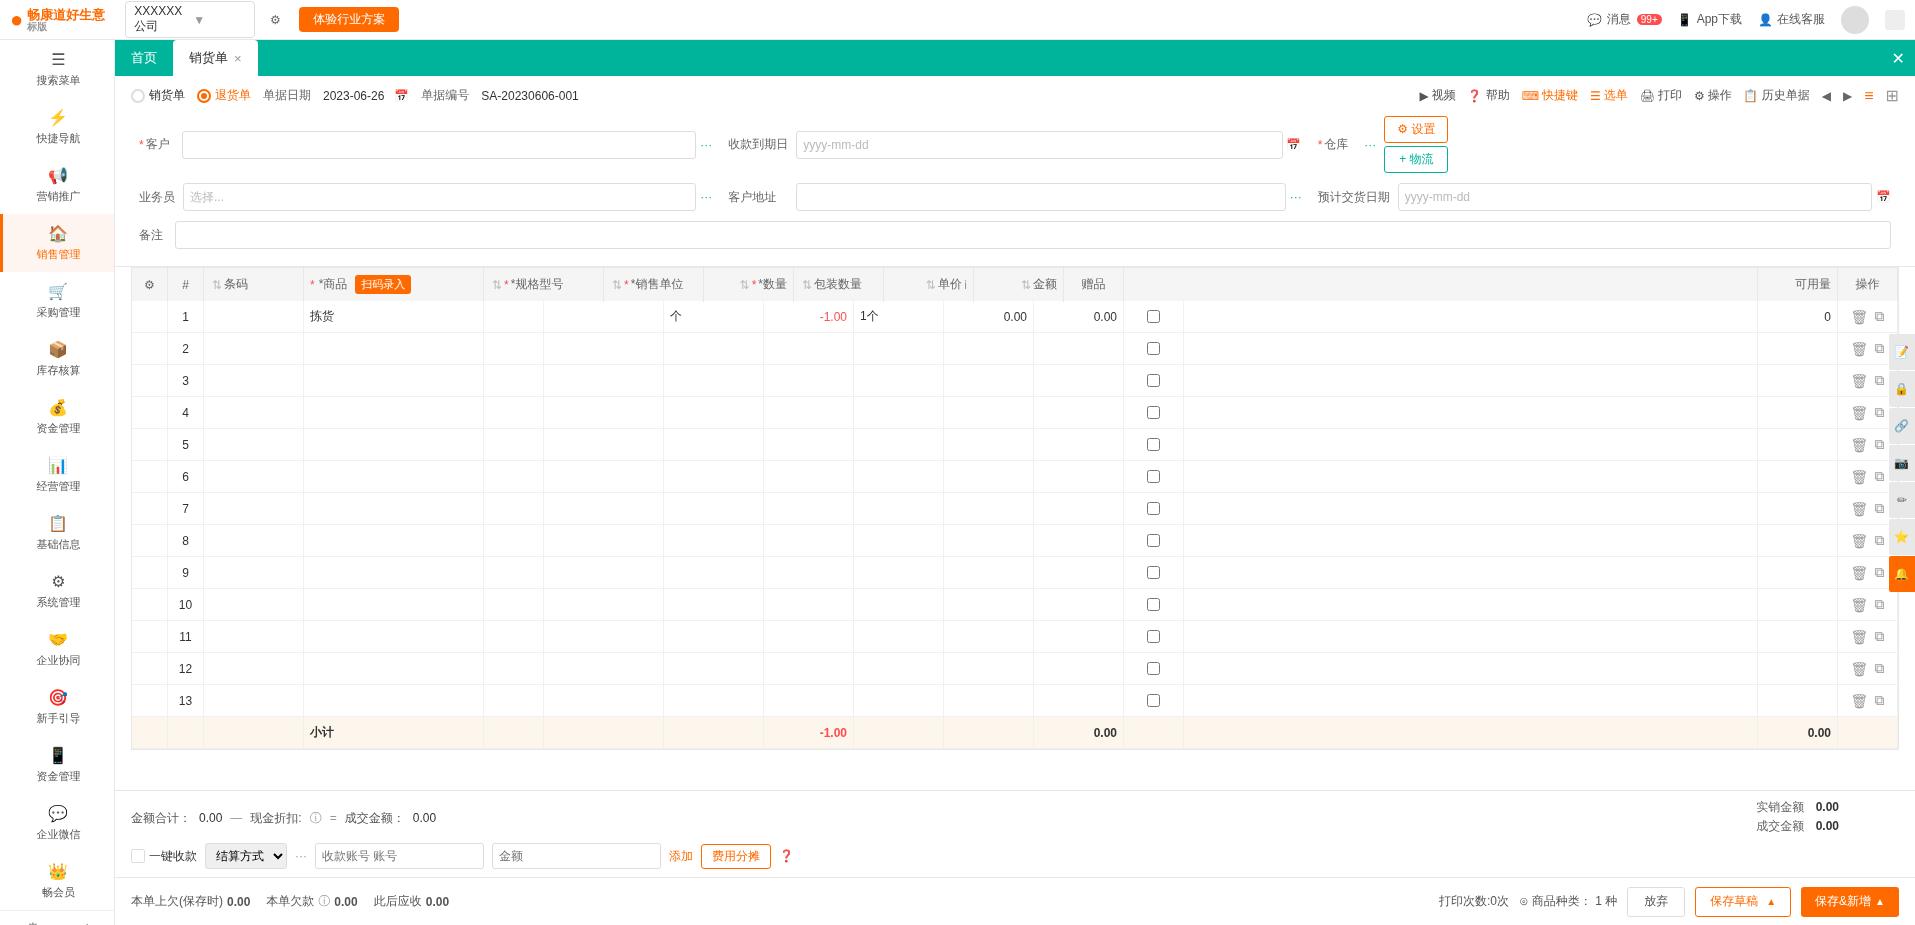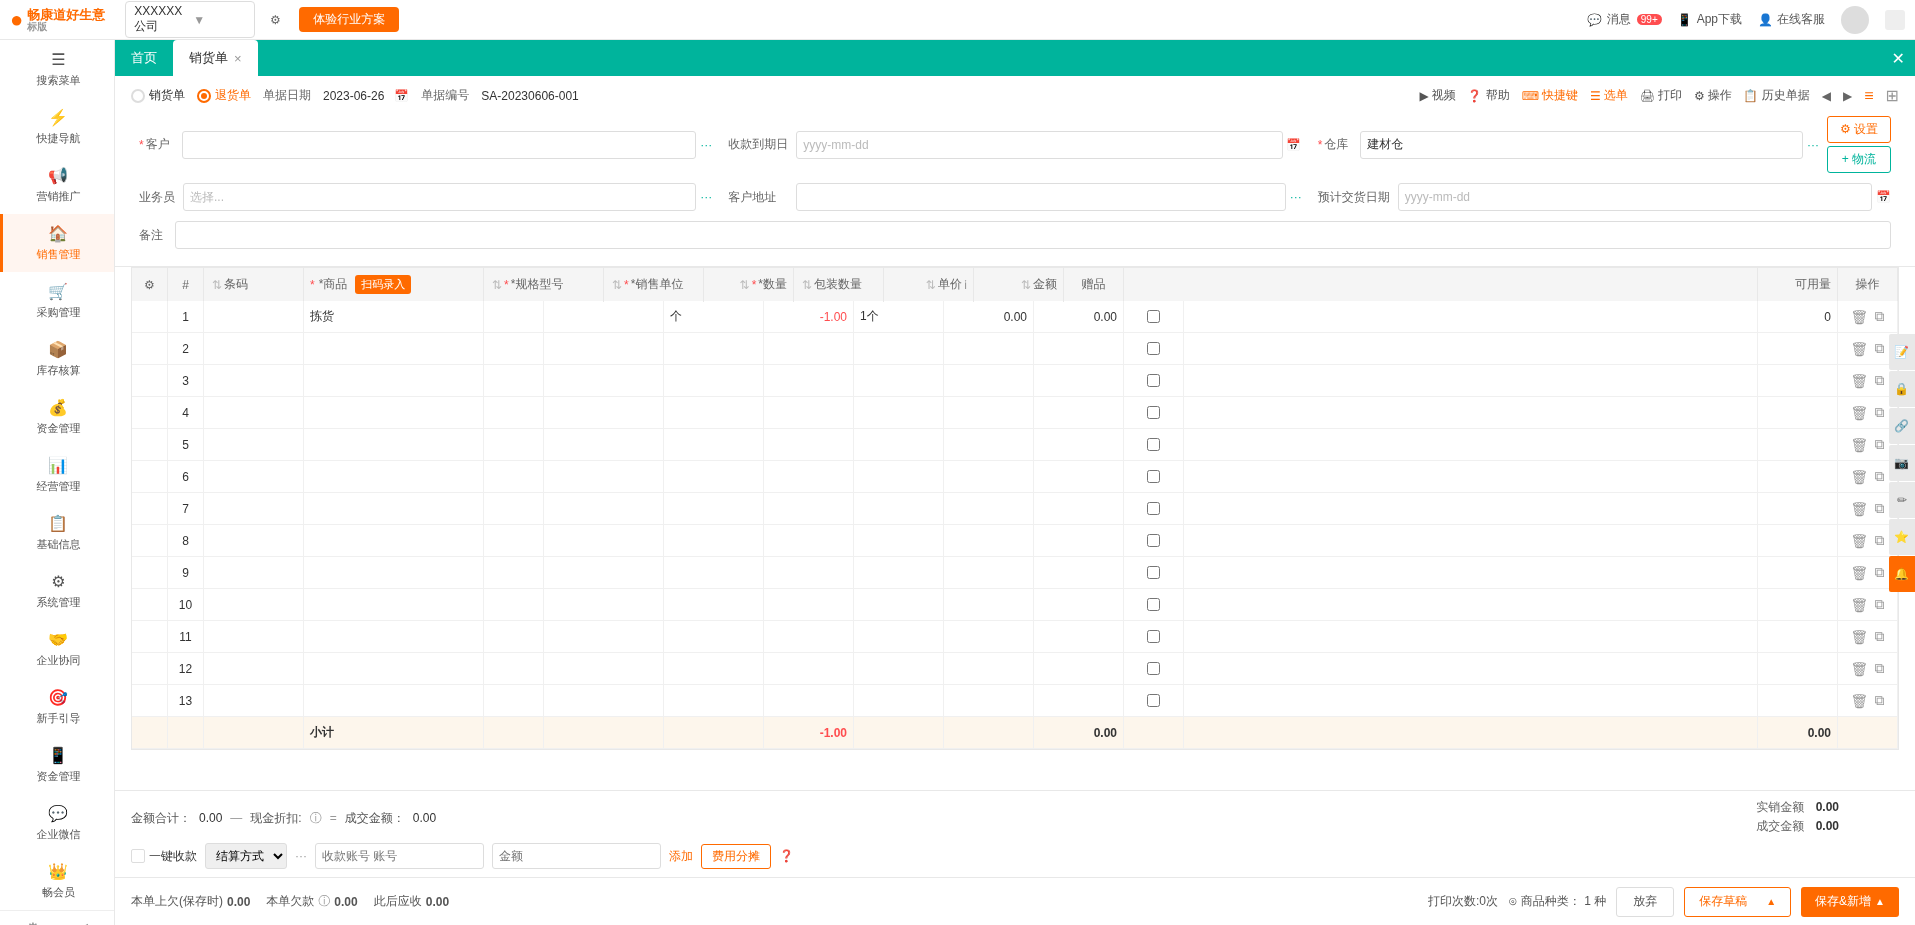--- a/index.html
+++ b/index.html
@@ -94,21 +94,21 @@
     .fee-split-btn { border: 1px solid #ff6a00; color: #ff6a00; background: #fff; border-radius: 3px; padding: 3px 10px; font-size: 12px; cursor: pointer; }
     .q-icon { color: #999; cursor: pointer; font-size: 12px; }
 
     
     .bottom-bar { height: 48px; background: #fff; border-top: 1px solid #e8e8e8; display: flex; align-items: center; padding: 0 16px; gap: 16px; flex-shrink: 0; }
     .bottom-stat { display: flex; align-items: center; gap: 4px; font-size: 12px; color: #555; }
     .bottom-stat .val { font-weight: bold; }
     .bottom-stat .q-icon { color: #999; }
     .bottom-right { margin-left: auto; display: flex; align-items: center; gap: 10px; }
     .abandon-btn { height: 30px; border: 1px solid #ddd; background: #fff; color: #555; border-radius: 3px; padding: 0 16px; cursor: pointer; font-size: 12px; }
-    .save-draft-btn { height: 30px; border: 1px solid #ff6a00; background: #fff; color: #ff6a00; border-radius: 3px; padding: 0 14px; cursor: pointer; font-size: 12px; display: flex; align-items: center; gap: 19px; }
+    .save-draft-btn { height: 30px; border: 1px solid #ff6a00; background: #fff; color: #ff6a00; border-radius: 3px; padding: 0 14px; cursor: pointer; font-size: 12px; display: flex; align-items: center; gap: 8px; }
     .save-new-btn { height: 30px; background: #ff6a00; color: #fff; border: none; border-radius: 3px; padding: 0 14px; cursor: pointer; font-size: 12px; display: flex; align-items: center; gap: 4px; }
     .btn-arrow { font-size: 10px; }
 
     
     .right-float { position: fixed; right: 0; top: 50%; transform: translateY(-50%); display: flex; flex-direction: column; gap: 1px; }
     .right-float-btn { width: 26px; height: 36px; background: #e8e8e8; display: flex; align-items: center; justify-content: center; cursor: pointer; color: #666; font-size: 12px; border-radius: 2px 0 0 2px; }
     .right-float-btn.active { background: #ff6a00; color: #fff; }
 
     .amount-summary { margin-left: auto; text-align: right; font-size: 12px; color: #333; padding-right: 60px; }
     .amount-summary div { margin-bottom: 2px; }
@@ -306,23 +306,20 @@
           <div style="display:flex;align-items:center;padding:3px 8px;">
             <span style="color:#666;margin-right:8px;min-width:60px;">收款到期日</span>
             <div style="flex:1;height:28px;border:1px solid #ddd;border-radius:3px;padding:0 6px;display:flex;align-items:center;background:#fff;">
               <span style="color:#bbb;font-size:12px;">yyyy-mm-dd</span>
             </div>
             <span style="color:#00b49c;margin-left:4px;cursor:pointer;">📅</span>
           </div>
           <div style="display:flex;align-items:center;padding:3px 8px;">
             <span style="color:#ff4d4f;margin-right:2px;">*</span>
             <span style="color:#666;margin-right:8px;min-width:28px;">仓库</span>
-            <div style="flex:1;height:28px;border:1px solid #ddd;border-radius:3px;padding:0 6px;display:flex;align-items:center;background:#fff;">
-              <span style="font-size:12px;">建材仓</span>
-            </div>
             <span style="color:#00b49c;margin-left:4px;cursor:pointer;">···</span>
             <div style="display:flex;flex-direction:column;gap:3px;margin-left:8px;">
               <button class="right-action-btn setting">⚙ 设置</button>
               <button class="right-action-btn logistics">+ 物流</button>
             </div>
           </div>
 
           <div style="display:flex;align-items:center;padding:3px 8px;">
             <span style="color:#666;margin-right:8px;min-width:28px;">业务员</span>
             <div style="flex:1;height:28px;border:1px solid #ddd;border-radius:3px;padding:0 6px;display:flex;align-items:center;background:#fff;">

